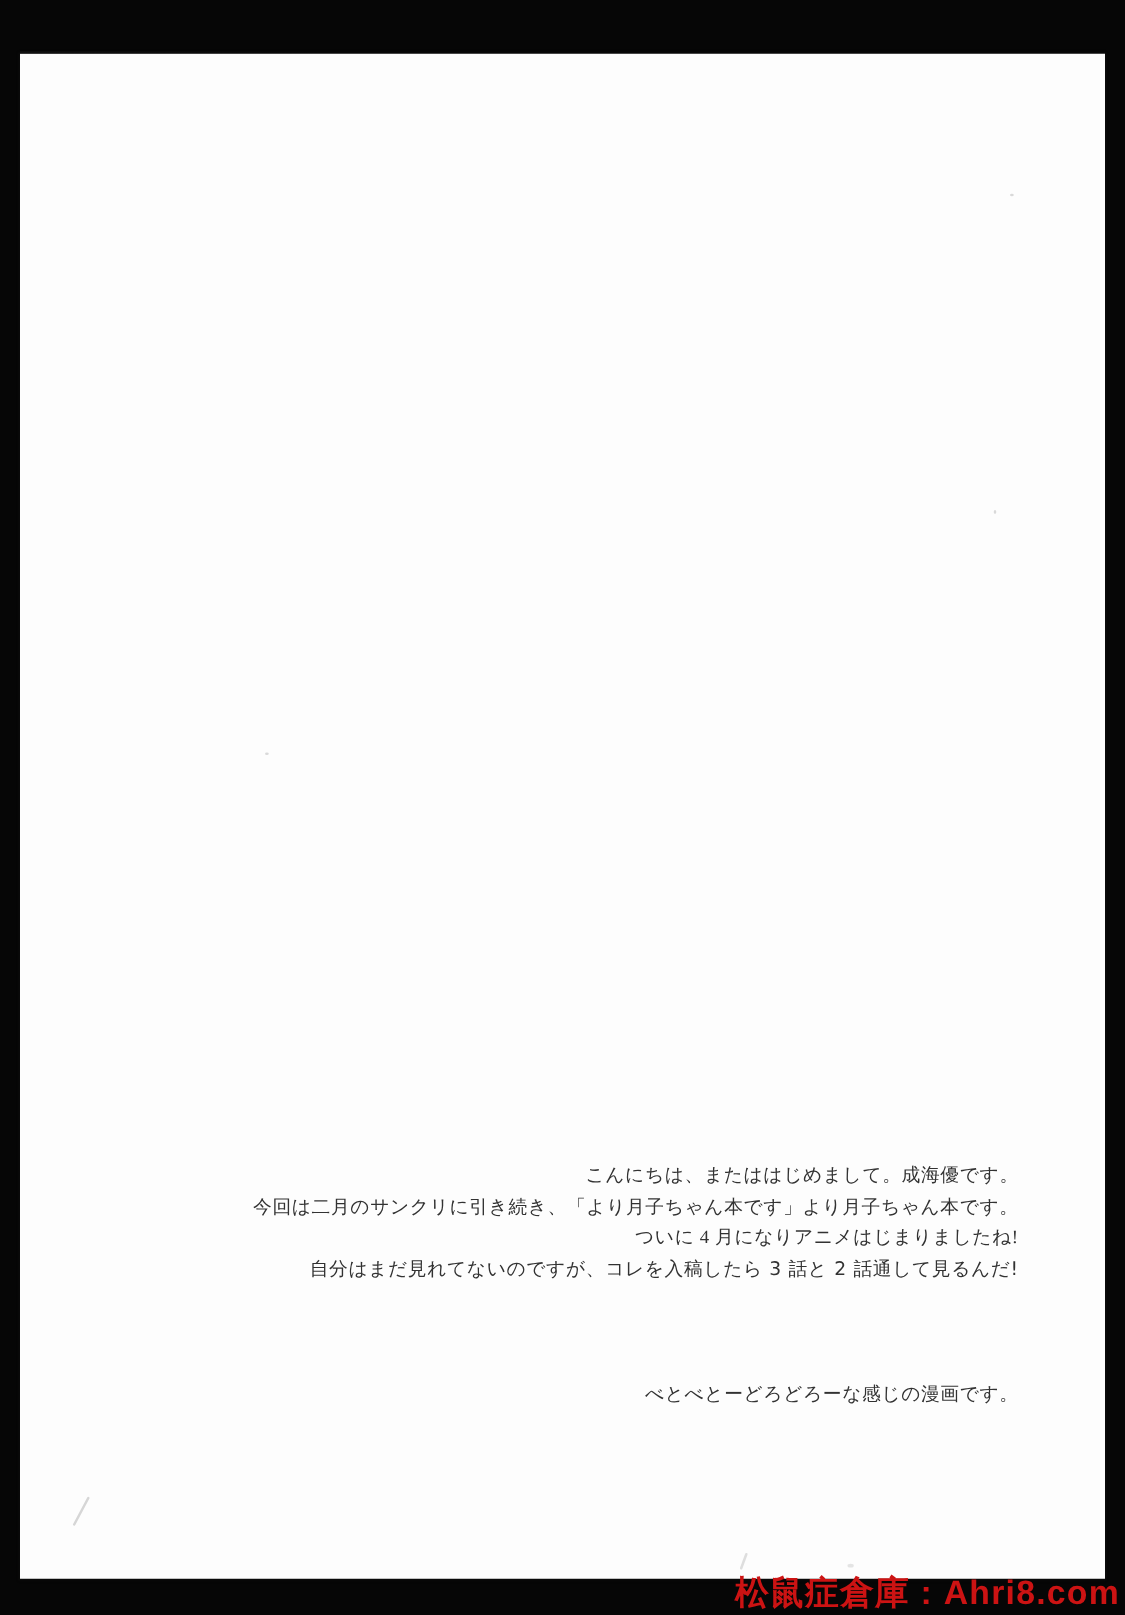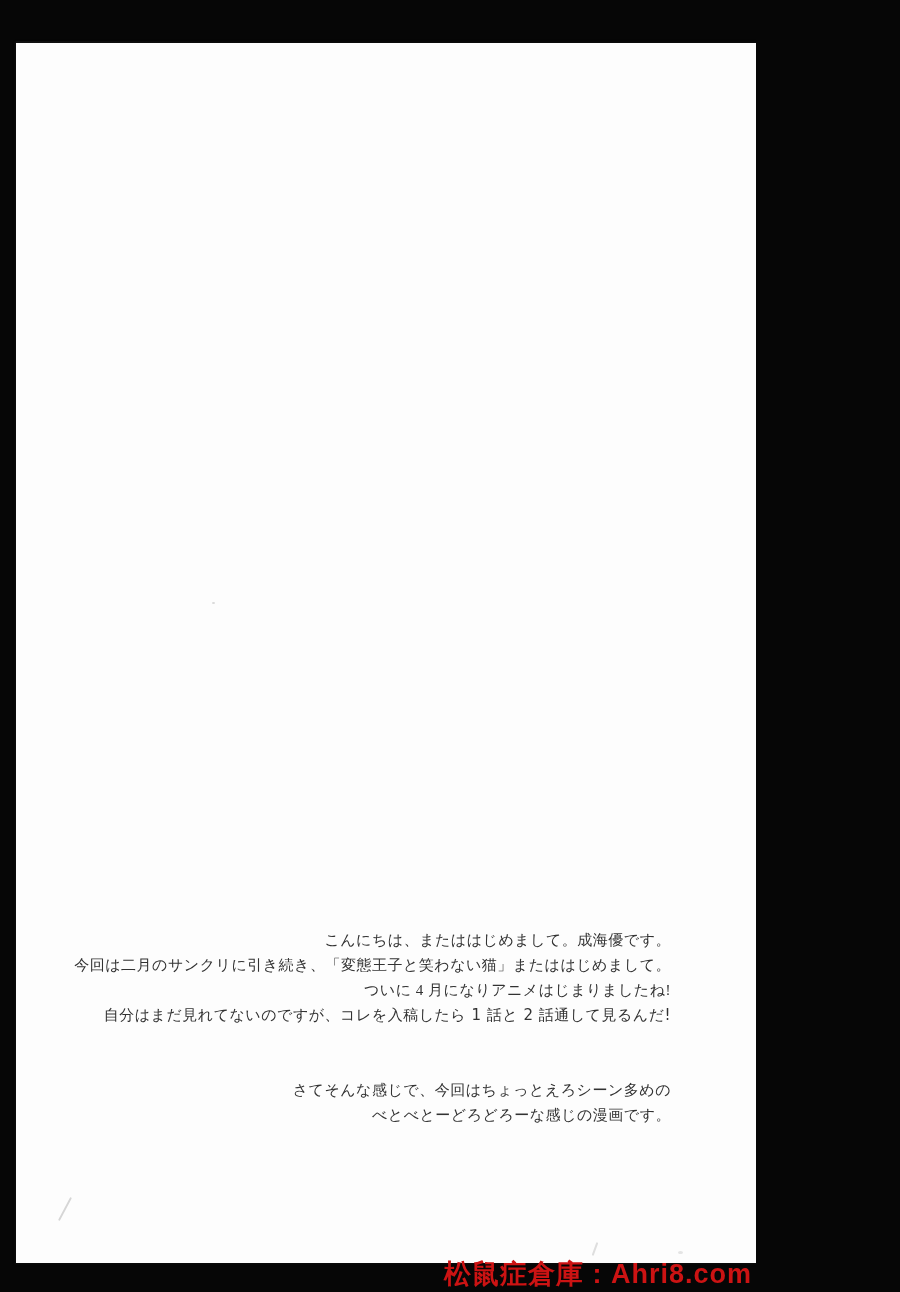--- a/index.html
+++ b/index.html
@@ -2,21 +2,21 @@
 <html><head>
 <meta charset="utf-8">
 <style>
   html, body {
     margin: 0;
     padding: 0;
     background: #060606;
   }
   #screen {
     position: relative;
-    width: 756px;
+    width: 900px;
     height: 1292px;
     background: #060606;
     overflow: hidden;
     font-family: "DejaVu Sans", sans-serif;
   }
   .scan-page {
     position: absolute;
     left: 16px;
     top: 43px;
     width: 868px;
@@ -76,23 +76,22 @@
   <div class="edge-noise-top"></div>
 
   <div class="speck" style="left:808px; top:155px; width:3px; height:2px;"></div>
   <div class="speck" style="left:795px; top:408px; width:2px; height:3px;"></div>
   <div class="speck" style="left:212px; top:602px; width:3px; height:2px;"></div>
   <div class="pencil-mark" style="left:64px; top:1196px; width:2px; height:26px; transform:rotate(28deg);"></div>
   <div class="pencil-mark" style="left:594px; top:1242px; width:2px; height:14px; transform:rotate(20deg); opacity:0.8;"></div>
   <div class="speck" style="left:678px; top:1251px; width:5px; height:3px; opacity:0.7;"></div>
 
   <div class="afterword-line" style="top:929px;">こんにちは、またははじめまして。成海優です。</div>
-  <div class="afterword-line" style="top:954px;">今回は二月のサンクリに引き続き、「変態王子と笑わない猫」またははじめまして。</div>
+  <div class="afterword-line" style="top:954px;">今回は二月のサンクリに引き続き、「より月子ちゃん本です」より月子ちゃん本です。</div>
   <div class="afterword-line" style="top:979px;font-family:Liberation Serif, serif;">ついに 4 月になりアニメはじまりましたね!</div>
-  <div class="afterword-line" style="top:1004px;">自分はまだ見れてないのですが、コレを入稿したら 1 話と 2 話通して見るんだ!</div>
+  <div class="afterword-line" style="top:1004px;">自分はまだ見れてないのですが、コレを入稿したら 3 話と 2 話通して見るんだ!</div>
 
-  <div class="afterword-line" style="top:1079px;">さてそんな感じで、今回はちょっとえろシーン多めの</div>
   <div class="afterword-line" style="top:1104px;">べとべとーどろどろーな感じの漫画です。</div>
 
 
   <div class="watermark" style="color: rgb(204, 19, 19);">松鼠症倉庫 : Ahri8.com</div>
 
 </div>
 
 </body></html>

